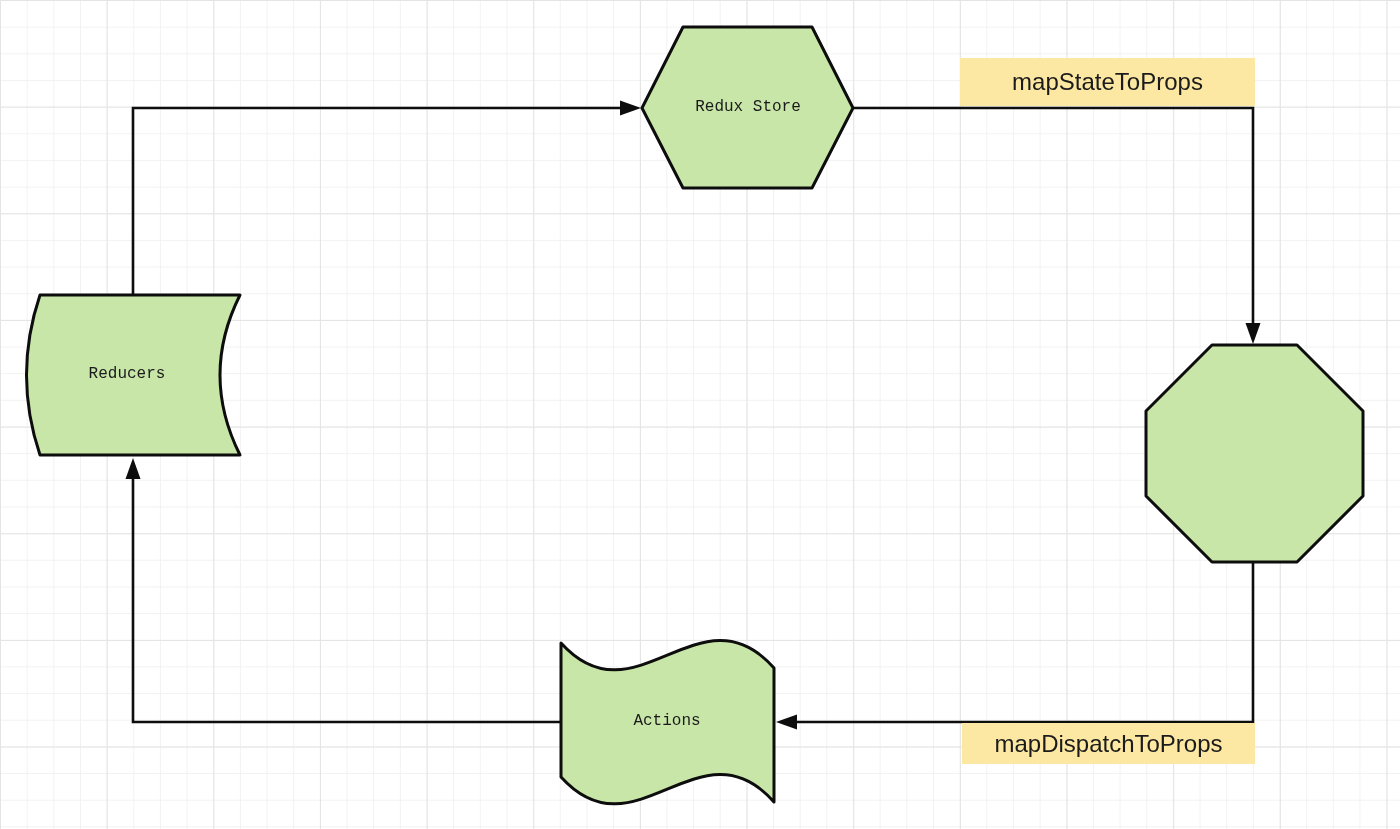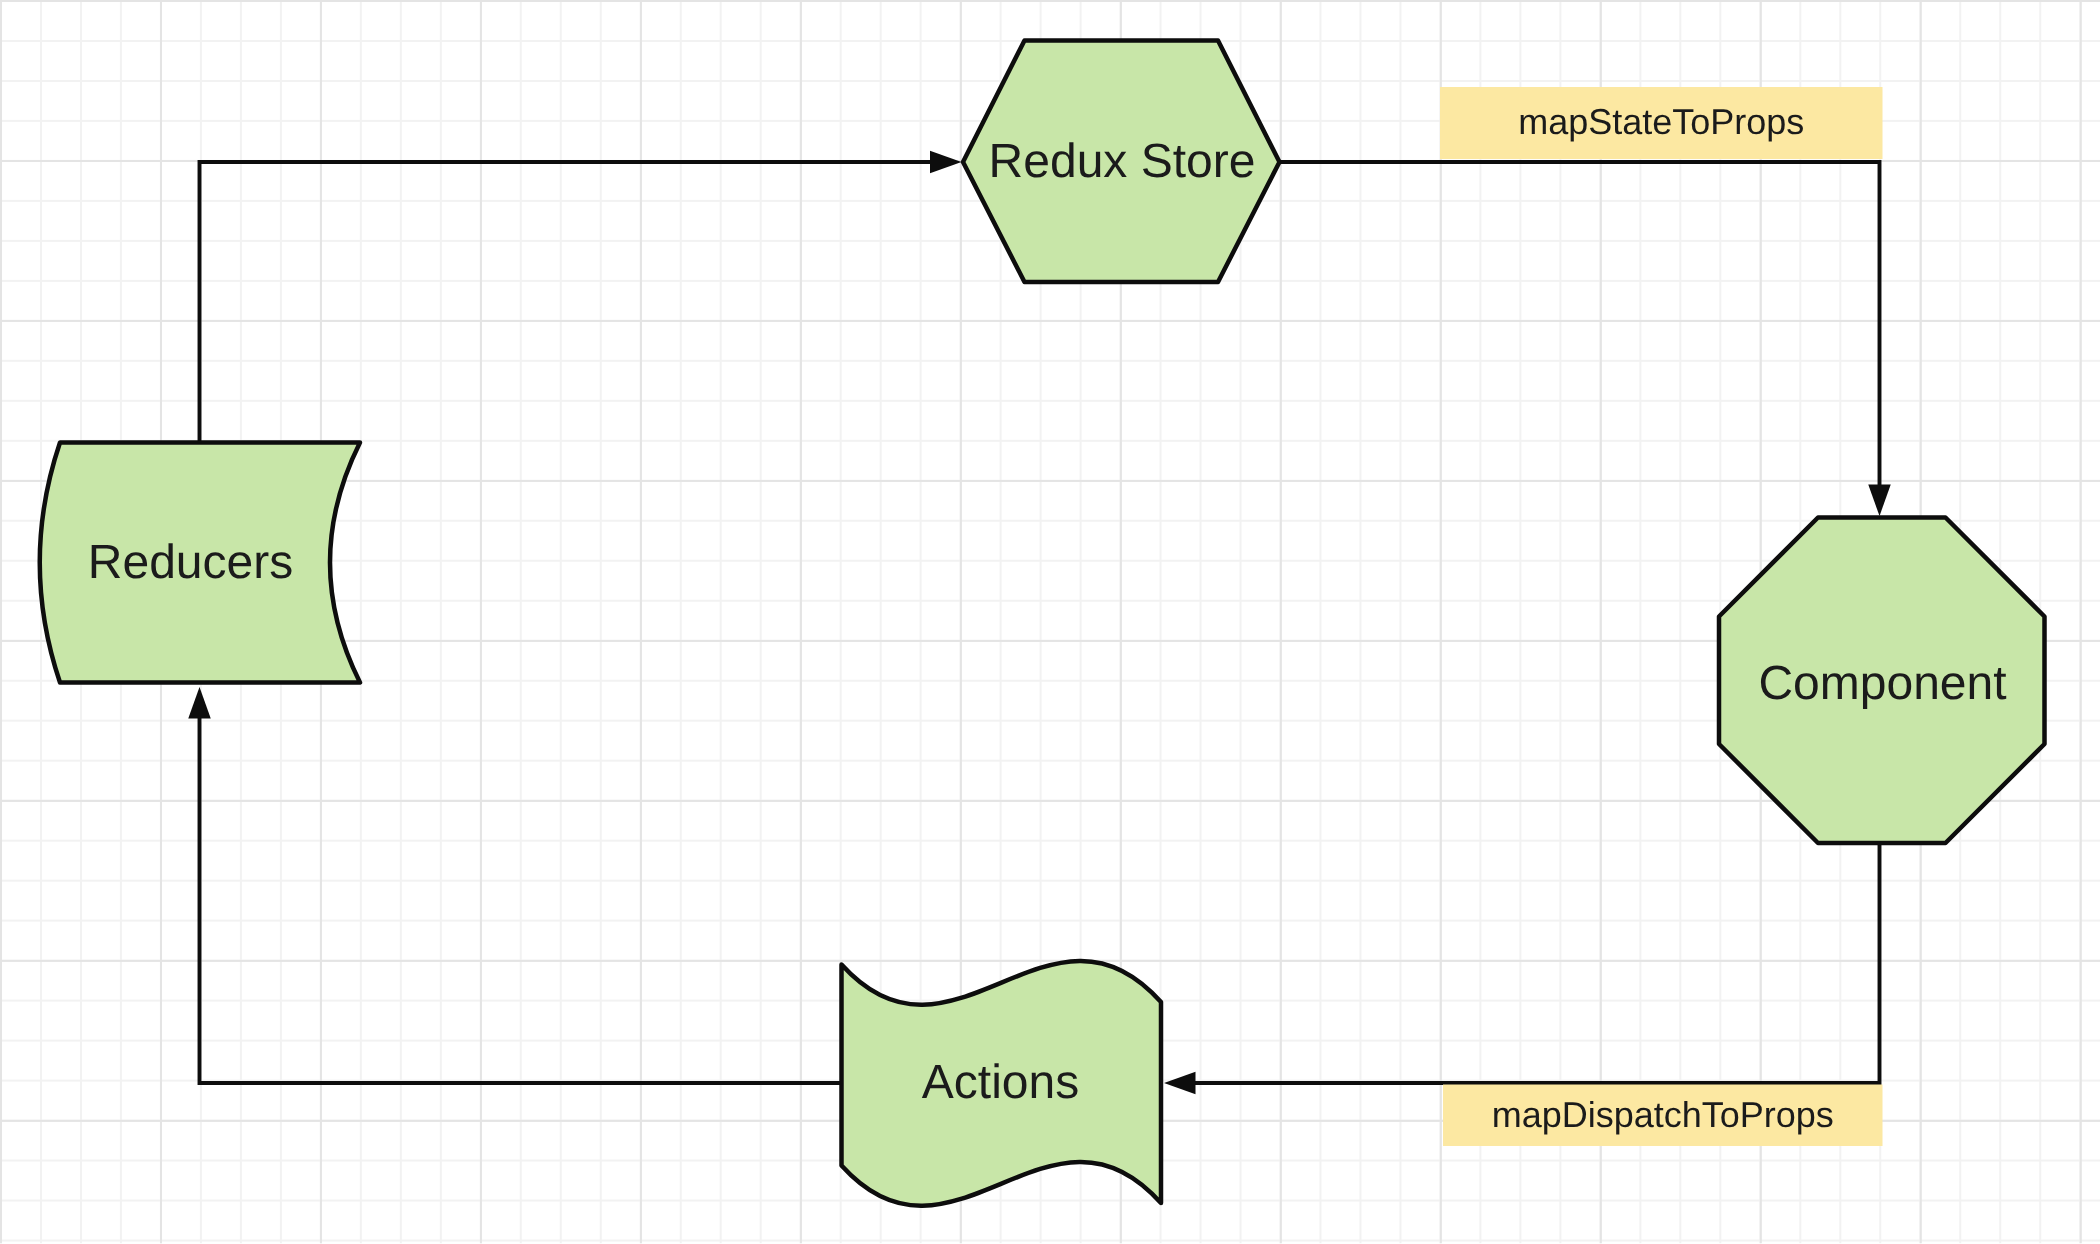--- a/index.html
+++ b/index.html
@@ -43,24 +43,25 @@
   }
   .arrowhead {
     fill: #0d0d0d;
     stroke: none;
   }
   .node-label {
     position: absolute;
     display: flex;
     align-items: center;
     justify-content: center;
-    font-size: 32px;
+    font-size: 16px;
     color: #1b1b1b;
     white-space: nowrap;
     pointer-events: none;
+    font-family: Liberation Mono, monospace;
   }
   .edge-label {
     position: absolute;
     display: flex;
     align-items: center;
     justify-content: center;
     background: #fce8a2;
     font-size: 24px;
     color: #1b1b1b;
     white-space: nowrap;
@@ -103,21 +104,20 @@
 
     <path class="shape" d="M 1212,345 L 1297,345 L 1363,411 L 1363,496 L 1297,562 L 1212,562 L 1146,496 L 1146,411 Z"></path>
 
     <path class="shape" d="M 40,295 L 240,295 Q 200,375 240,455 L 40,455 Q 13,375 40,295 Z"></path>
 
     <path class="shape" d="M 561,643 C 635,725 700,585 774,668 L 774,802 C 700,719 635,859 561,777 Z"></path>
   </svg>
 
   <div id="lbl-redux-store" class="node-label">Redux Store</div>
 
-  <div id="lbl-component" class="node-label">Component</div>
 
   <div id="lbl-actions" class="node-label">Actions</div>
 
   <div id="lbl-reducers" class="node-label">Reducers</div>
 
   <div id="lbl-map-state" class="edge-label">mapStateToProps</div>
 
   <div id="lbl-map-dispatch" class="edge-label">mapDispatchToProps</div>
 
 </div>

